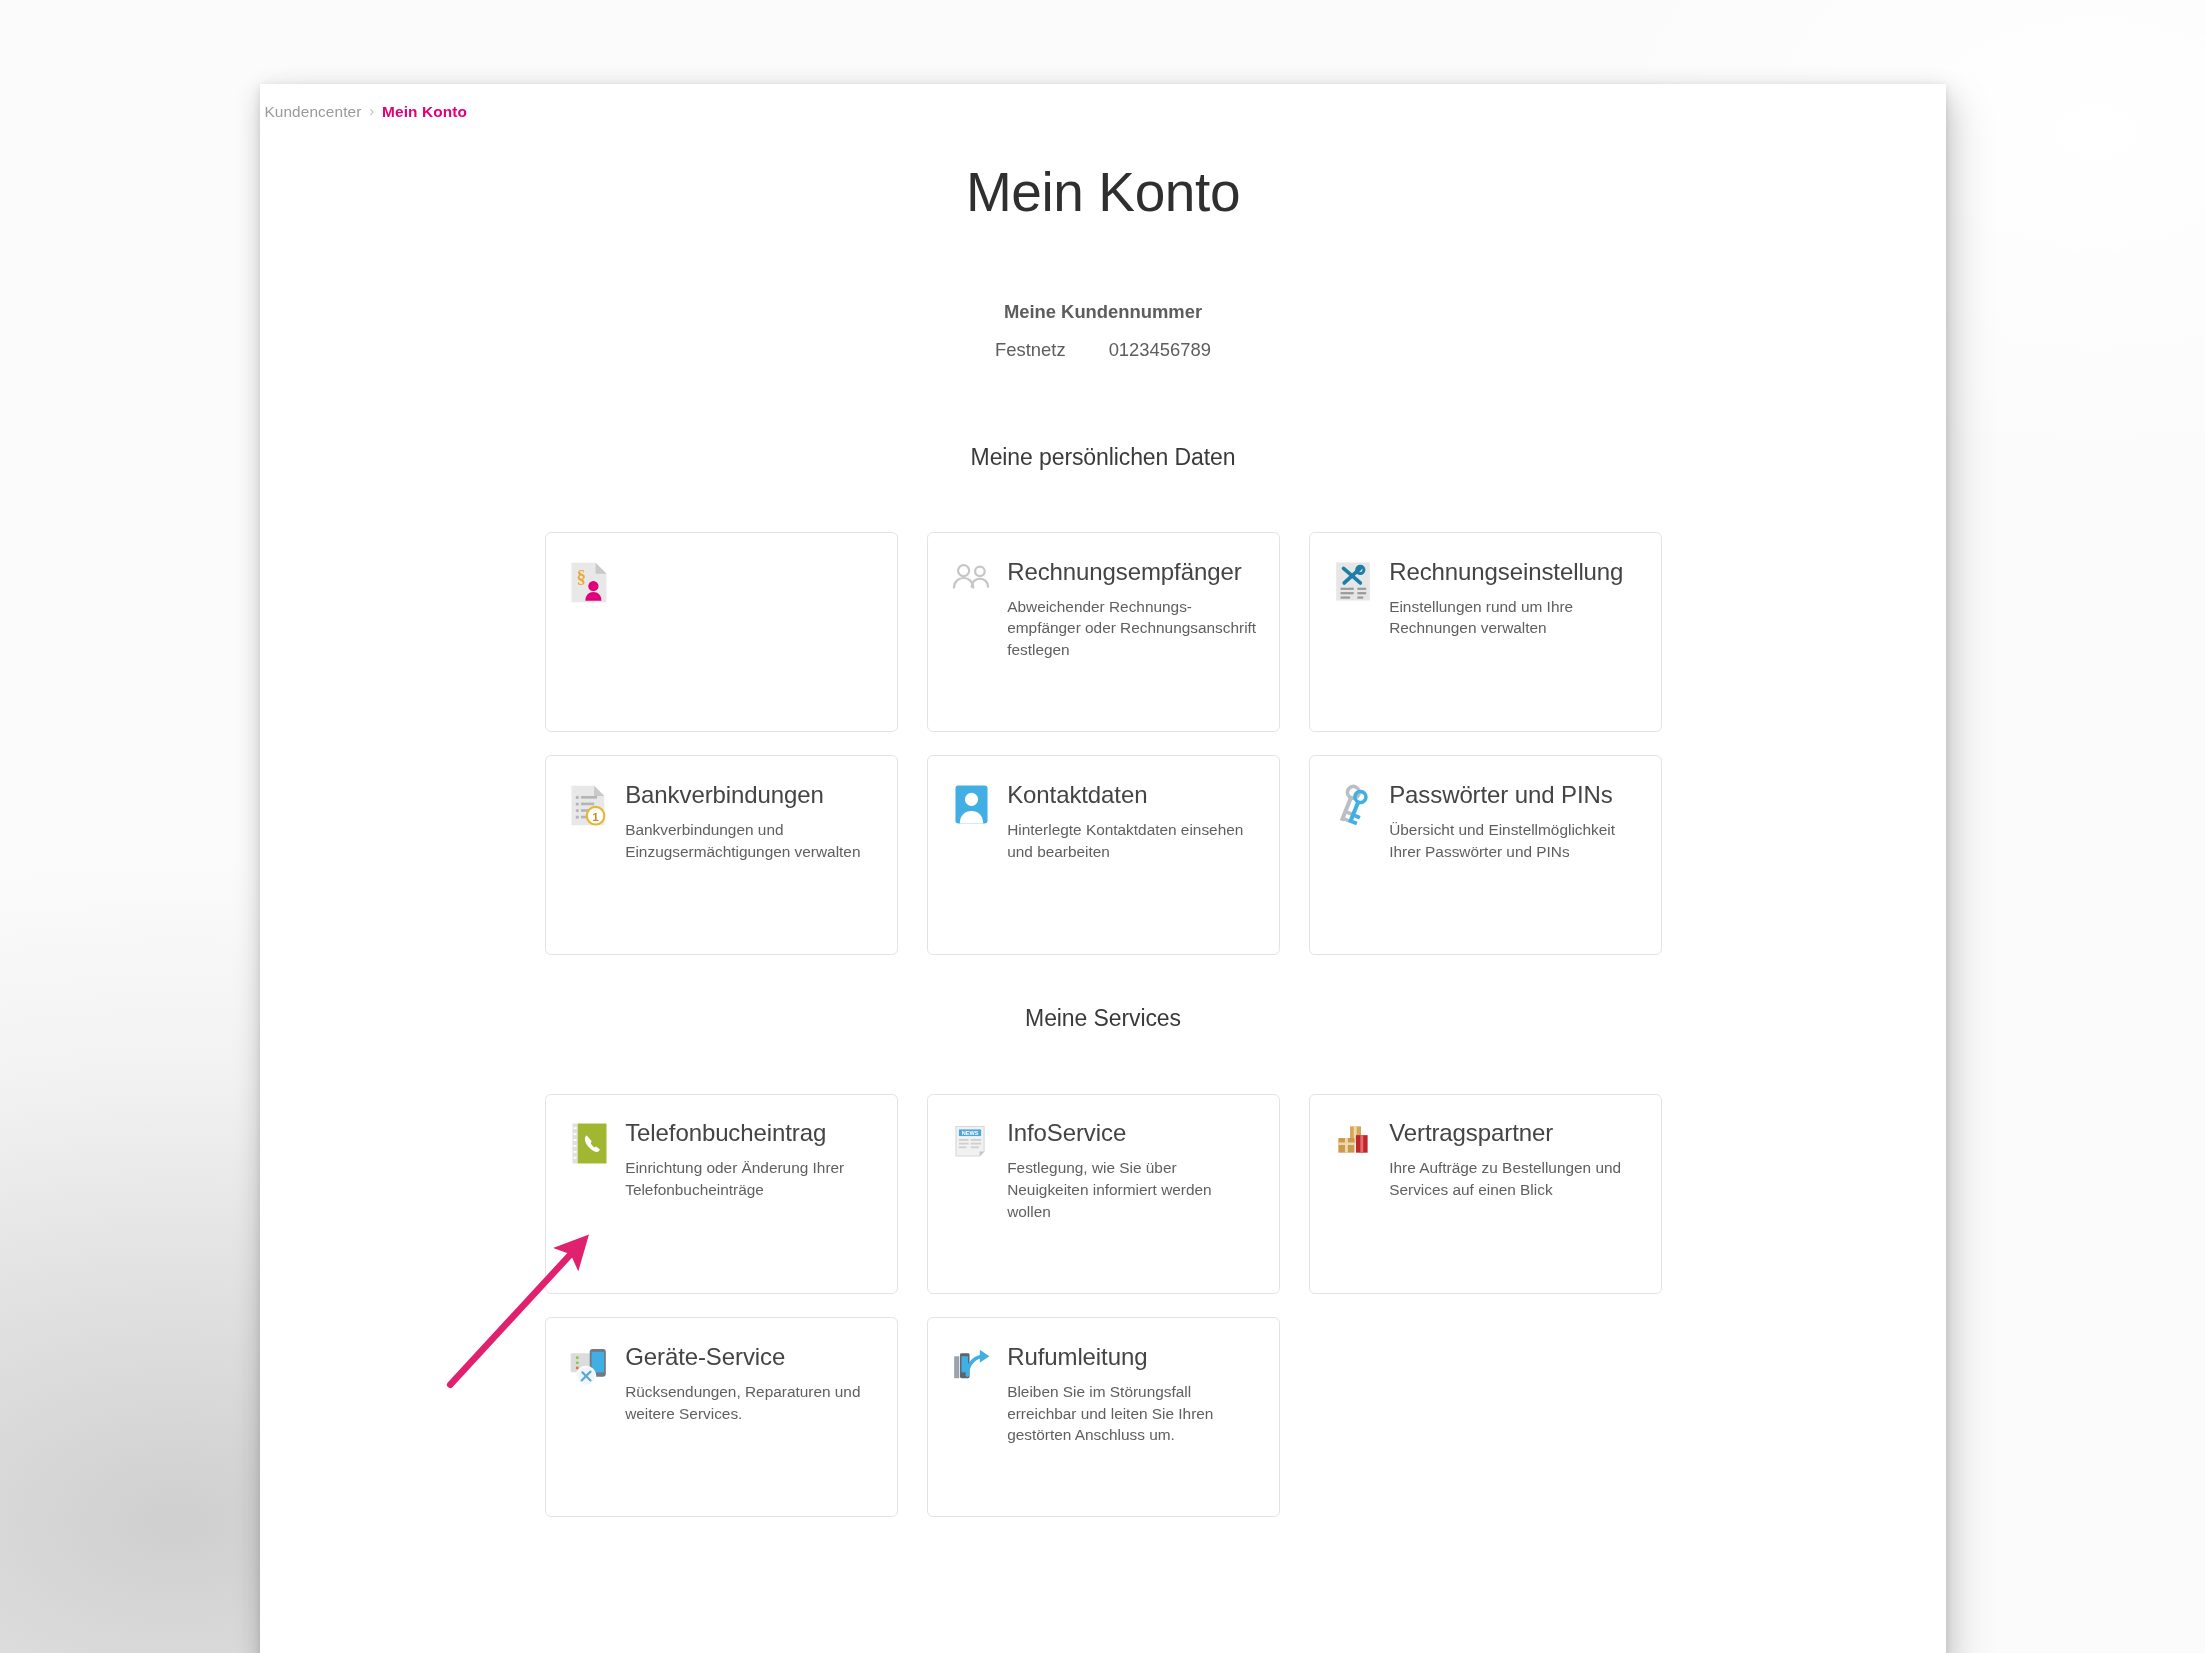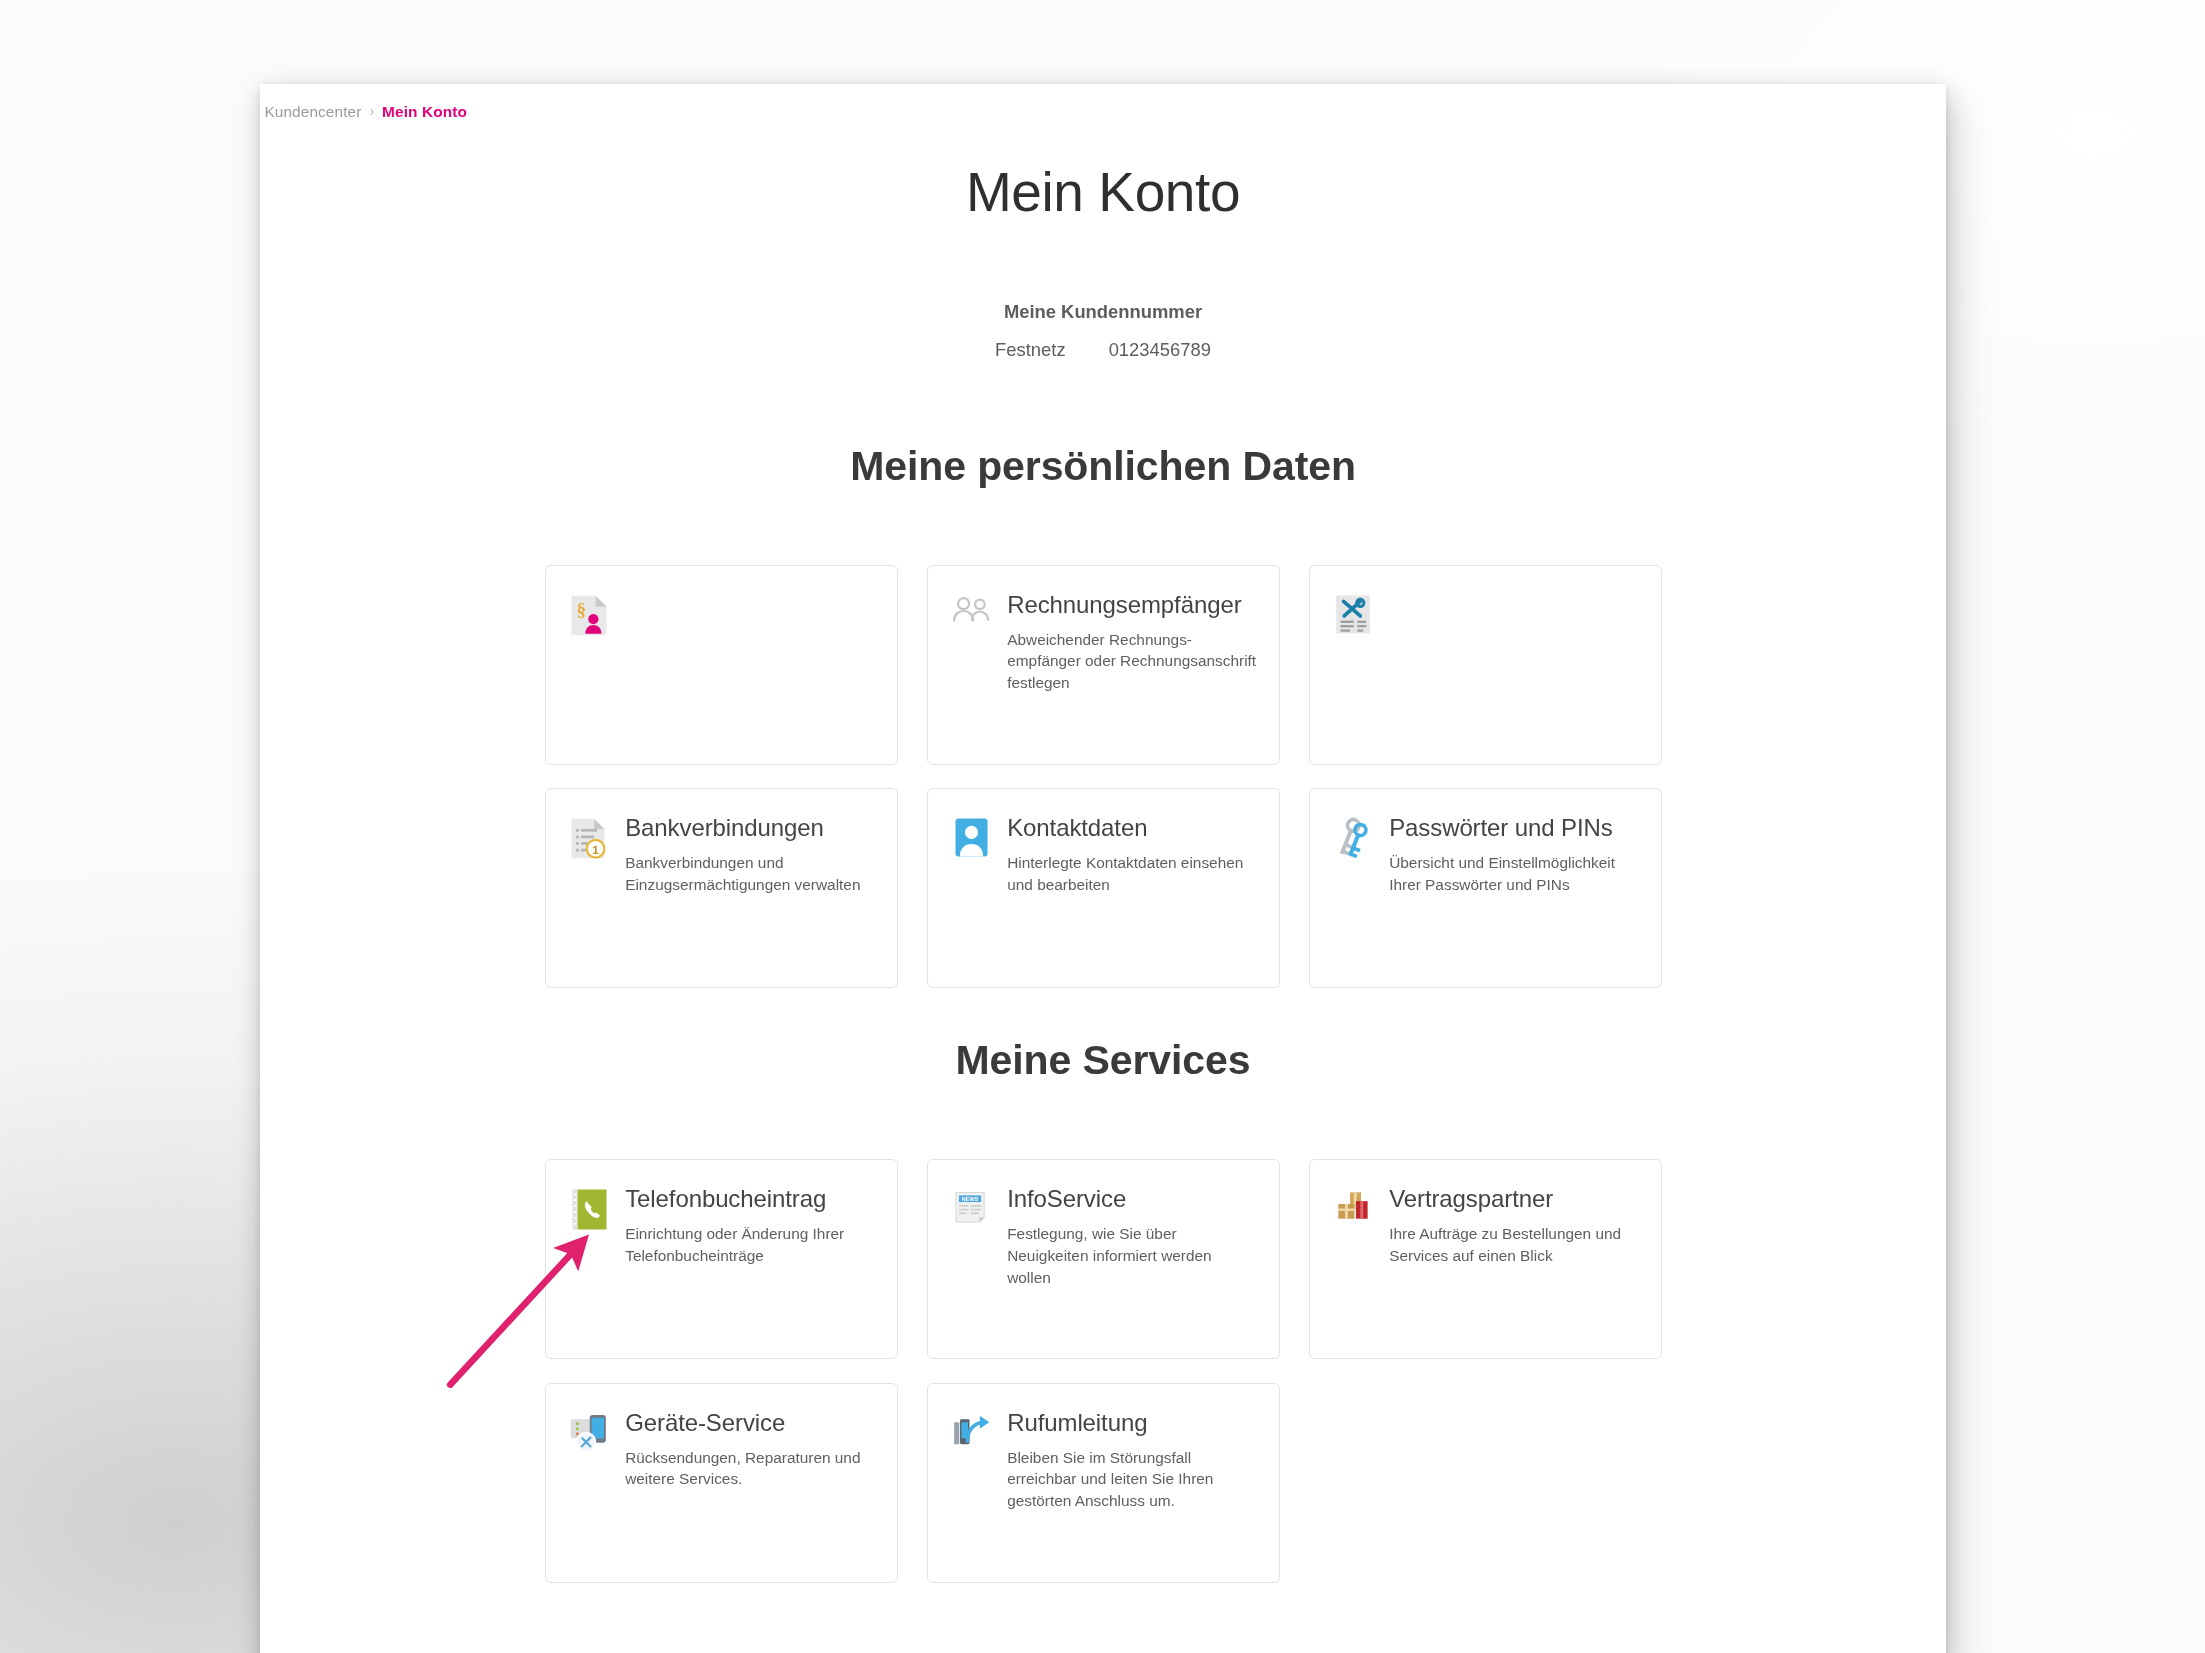--- a/index.html
+++ b/index.html
@@ -66,21 +66,21 @@
     margin-top:44px;
     font-size:18.4px;color:#5d5d5d;font-weight:700;
   }
   .cust-row{
     margin-top:16px;
     display:flex;align-items:baseline;gap:43px;
     font-size:18.4px;color:#5d5d5d;
   }
 
   .section-title{
-    font-size:41px;font-weight:700;color:#3a3a3a;
+    font-size:23px;font-weight:400;color:#3a3a3a;
     letter-spacing:-0.1px;line-height:1;
   }
   .sec-data-title{margin-top:85px;}
   .sec-services-title{margin-top:52px;}
 
   .grid{
     margin-top:44px;
     width:1117px;
     display:grid;
     grid-template-columns:repeat(3,353px);
@@ -197,20 +197,24 @@
             <circle cx="36" cy="12" r="5" fill="none" stroke="#1b7fa8" stroke-width="4"></circle>
             <g stroke="#9a9a9a" stroke-width="3">
               <line x1="9" y1="38" x2="27" y2="38"></line>
               <line x1="9" y1="44" x2="27" y2="44"></line>
               <line x1="9" y1="50" x2="22" y2="50"></line>
               <line x1="32" y1="38" x2="44" y2="38"></line>
               <line x1="32" y1="44" x2="44" y2="44"></line>
               <line x1="32" y1="50" x2="40" y2="50"></line>
             </g>
           </svg>
+        </div>
+        <div class="card-body">
+          <div class="card-title">Rechnungseinstellung</div>
+          <div class="card-desc wide">Einstellungen rund um Ihre Rechnungen verwalten</div>
         </div>
       </div>
 
       <div class="card h2r">
         <div class="card-icon">
           <svg width="38" height="43" viewBox="0 0 52 58">
             <path d="M2 2 h31 l14 14 v40 H2 Z" fill="#e8e8e8"></path>
             <path d="M33 2 l14 14 h-14 Z" fill="#c9c9c9"></path>
             <g fill="#b5b5b5">
               <circle cx="10" cy="18" r="2.2"></circle>

